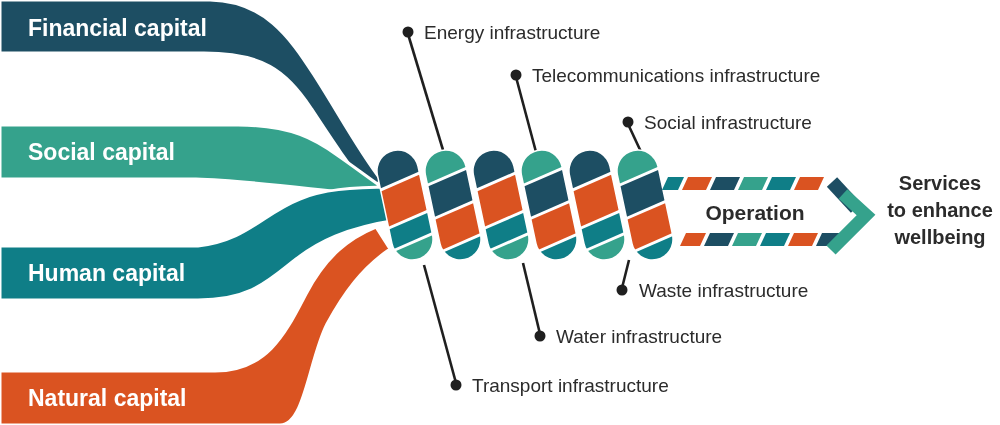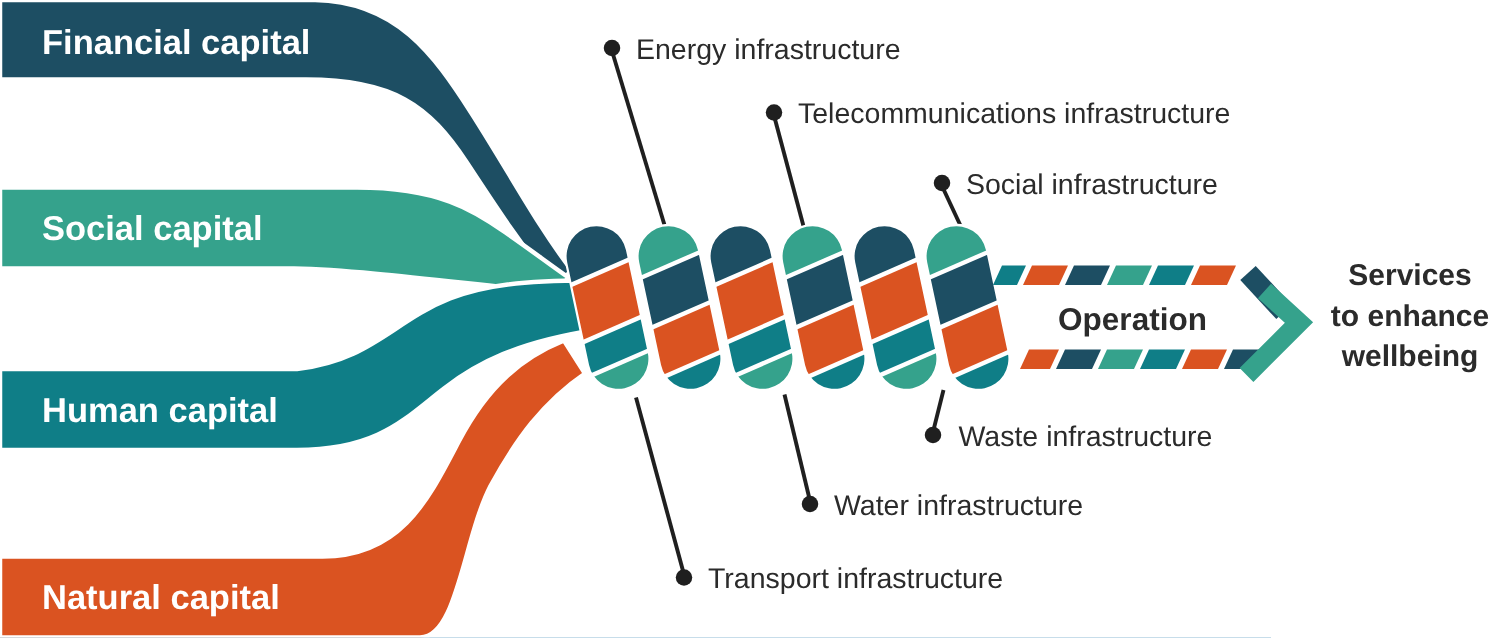--- a/index.html
+++ b/index.html
@@ -1,16 +1,16 @@
 <!DOCTYPE html>
 <html><head>
 <meta charset="utf-8">
 <style>
   html,body{margin:0;padding:0;background:#fff;}
-  .stage{position:relative;width:1000px;height:425px;background:#0369a1;overflow:hidden;
+  .stage{position:relative;width:1000px;height:425px;background:#fca5a5;overflow:hidden;
          font-family:"Liberation Sans", sans-serif;}
   svg{display:block;}
   .cap-label{fill:#ffffff;font-weight:bold;font-size:23px;}
   .infra-label{font-size:19px;}
   .op-label{font-weight:bold;font-size:21px;text-anchor:middle;}
   .outcome-label{font-weight:bold;font-size:20px;text-anchor:middle;}
   .callout-line{stroke-width:2.6;fill:none;}
   .dash{stroke:none;}
 </style>
 </head>

